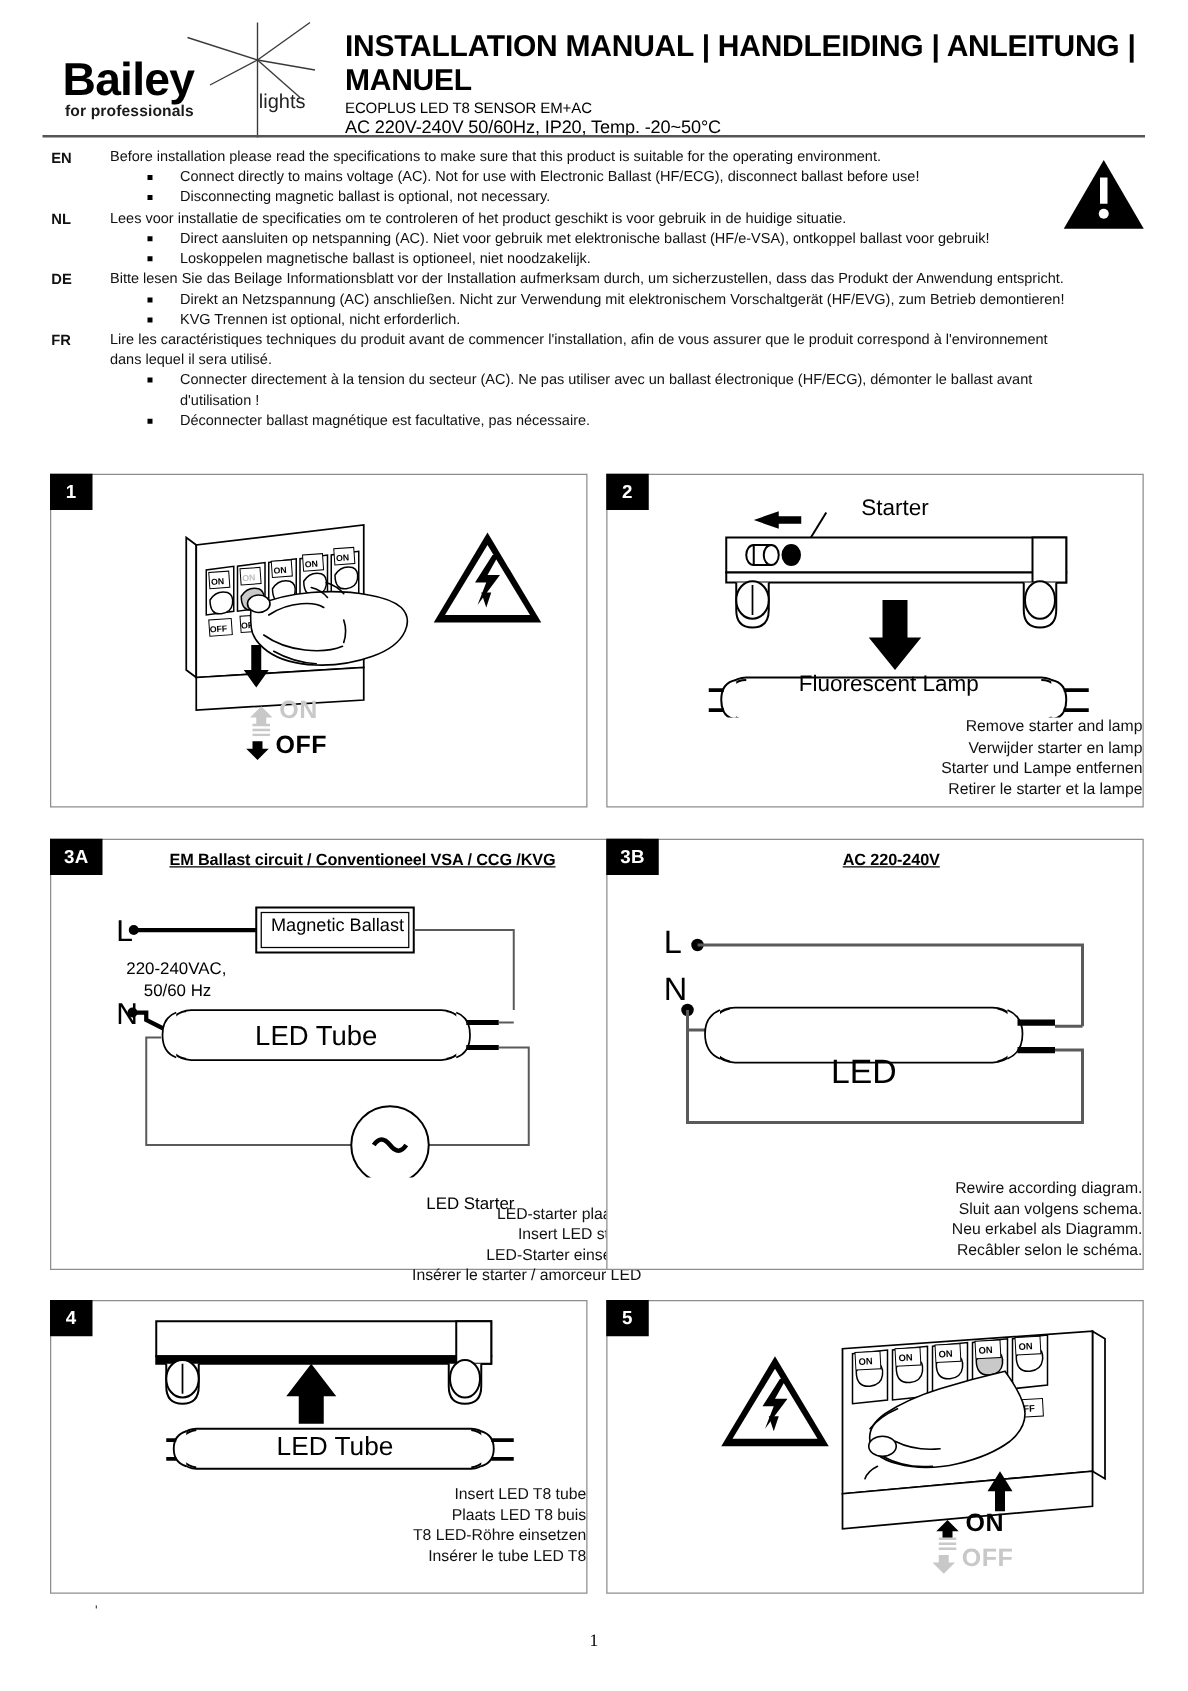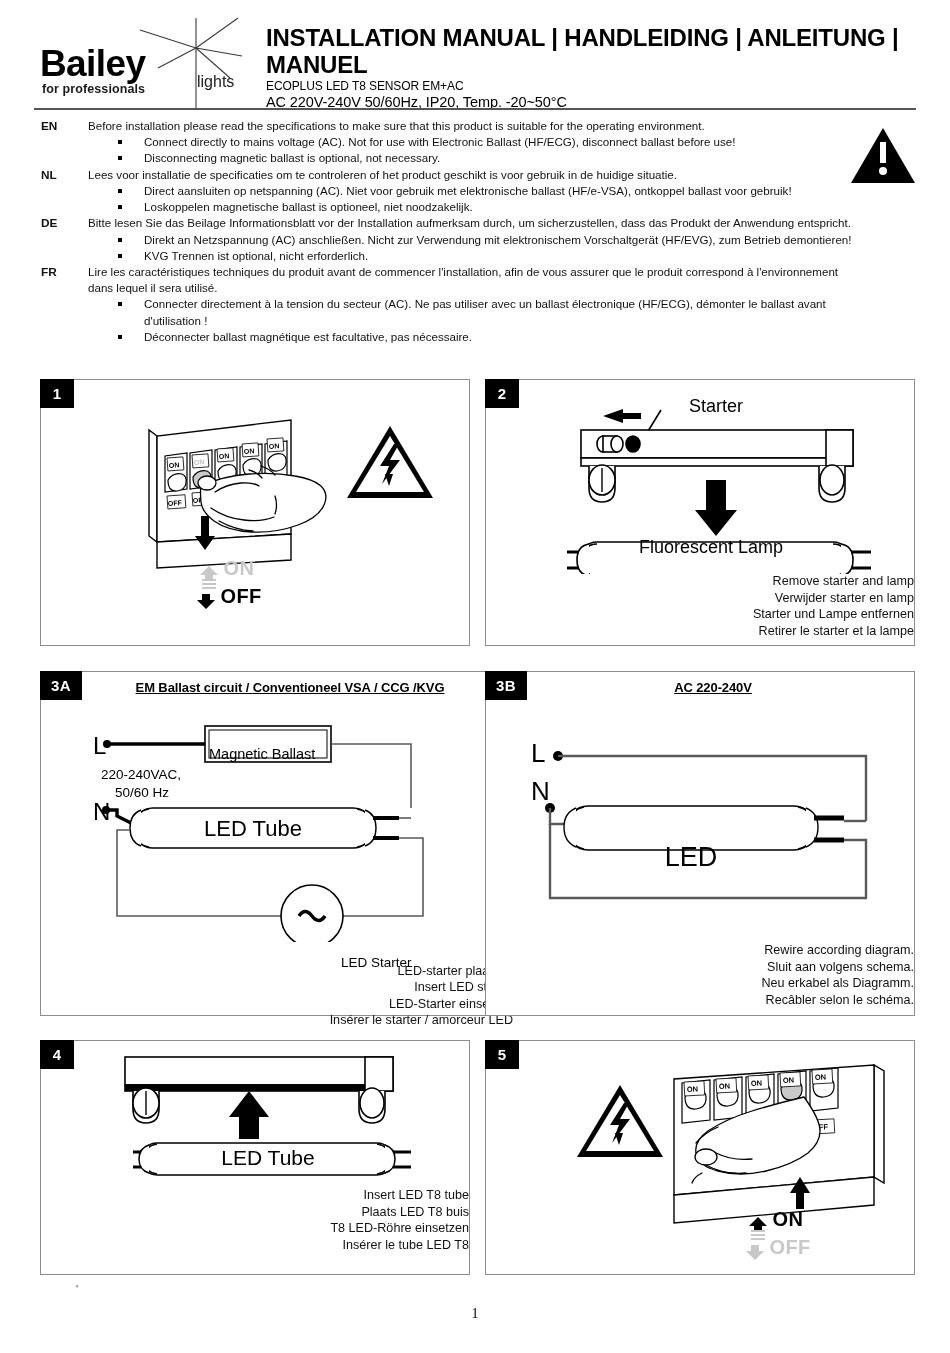--- a/index.html
+++ b/index.html
@@ -11,21 +11,21 @@
     width: 950px; height: 1353px;
     font-family: "Liberation Sans", sans-serif;
     color: #000;
     position: relative;
     overflow: hidden;
   }
 
   
   .header {
     position: absolute;
-    left: 32px; top: 18px;
+    left: 42px; top: 18px;
     width: 882px; height: 88px;
     display: flex;
     align-items: flex-start;
   }
   .logo-block {
     position: relative;
     width: 222px; height: 88px;
     flex: 0 0 222px;
   }
   .logo-word {
@@ -468,21 +468,21 @@
     <circle cx="253" cy="204" r="31" fill="#fff" stroke="#000" stroke-width="1.6"></circle>
     <path d="M240 204 q6 -9 13 0 q7 9 13 0" fill="none" stroke="#000" stroke-width="3.6"></path>
   </svg>
 
   <div style="position:absolute; left:52px; top:60px; font-size:24px;">L</div>
   <div style="position:absolute; left:52px; top:126px; font-size:24px;">N</div>
   <div style="position:absolute; left:60px; top:94px; font-size:13.5px; line-height:1.3;">
     <div>220-240VAC,</div>
     <div style="padding-left:14px;">50/60 Hz</div>
   </div>
-  <div style="position:absolute; left:168px; top:74px; width:122px; text-align:left; font-size:14.5px;">Magnetic Ballast</div>
+  <div style="position:absolute; left:168px; top:61px; width:122px; text-align:center; font-size:14.5px;">Magnetic Ballast</div>
   <div style="position:absolute; left:92px; top:144px; width:240px; text-align:center; font-size:22px;">LED Tube</div>
   <div style="position:absolute; left:300px; top:283px; font-size:13.5px;">LED Starter</div>
 
   <div class="caption" style="top:274px;">
     <div style="visibility:hidden">.</div>
     <div>LED-starter plaatsen</div>
     <div>Insert LED starter</div>
     <div>LED-Starter einsetzen</div>
     <div>Insérer le starter / amorceur LED</div>
   </div>

